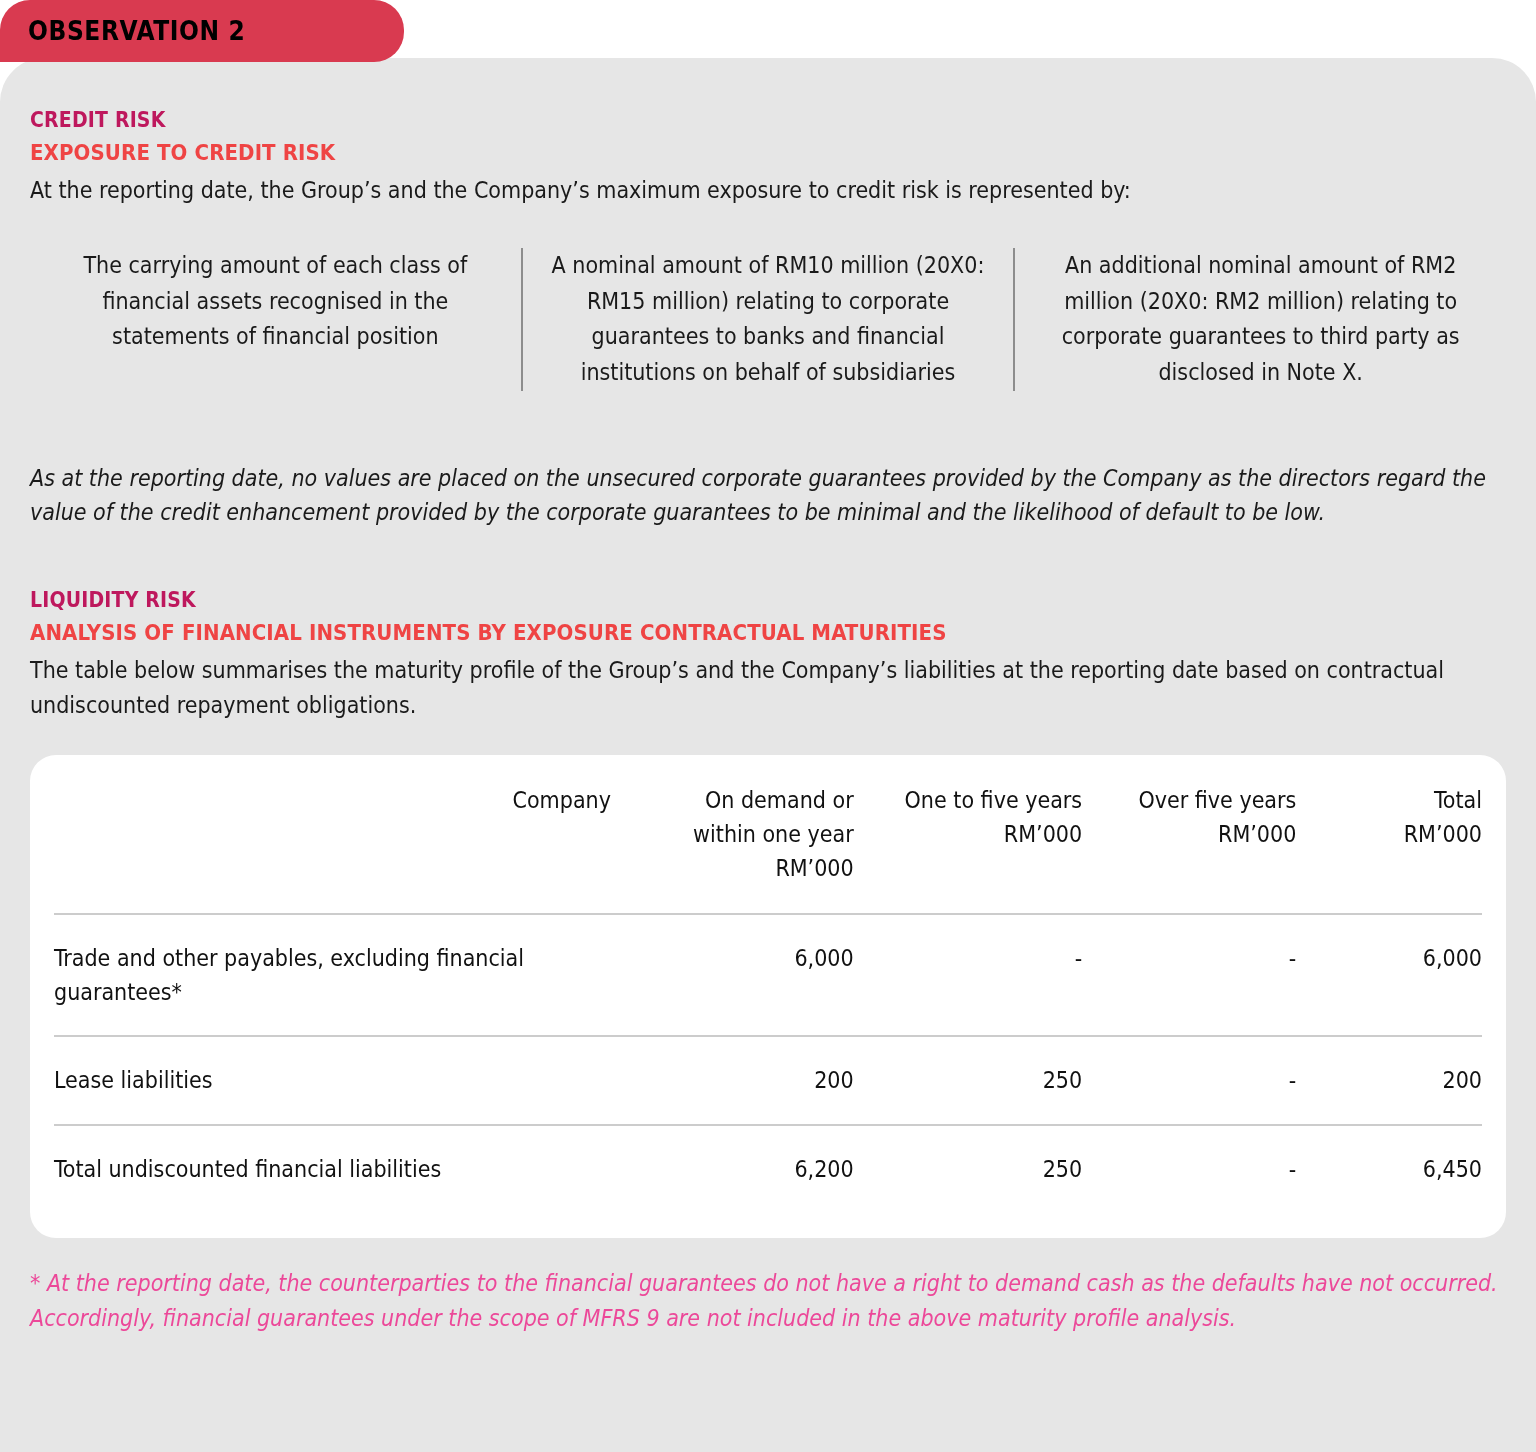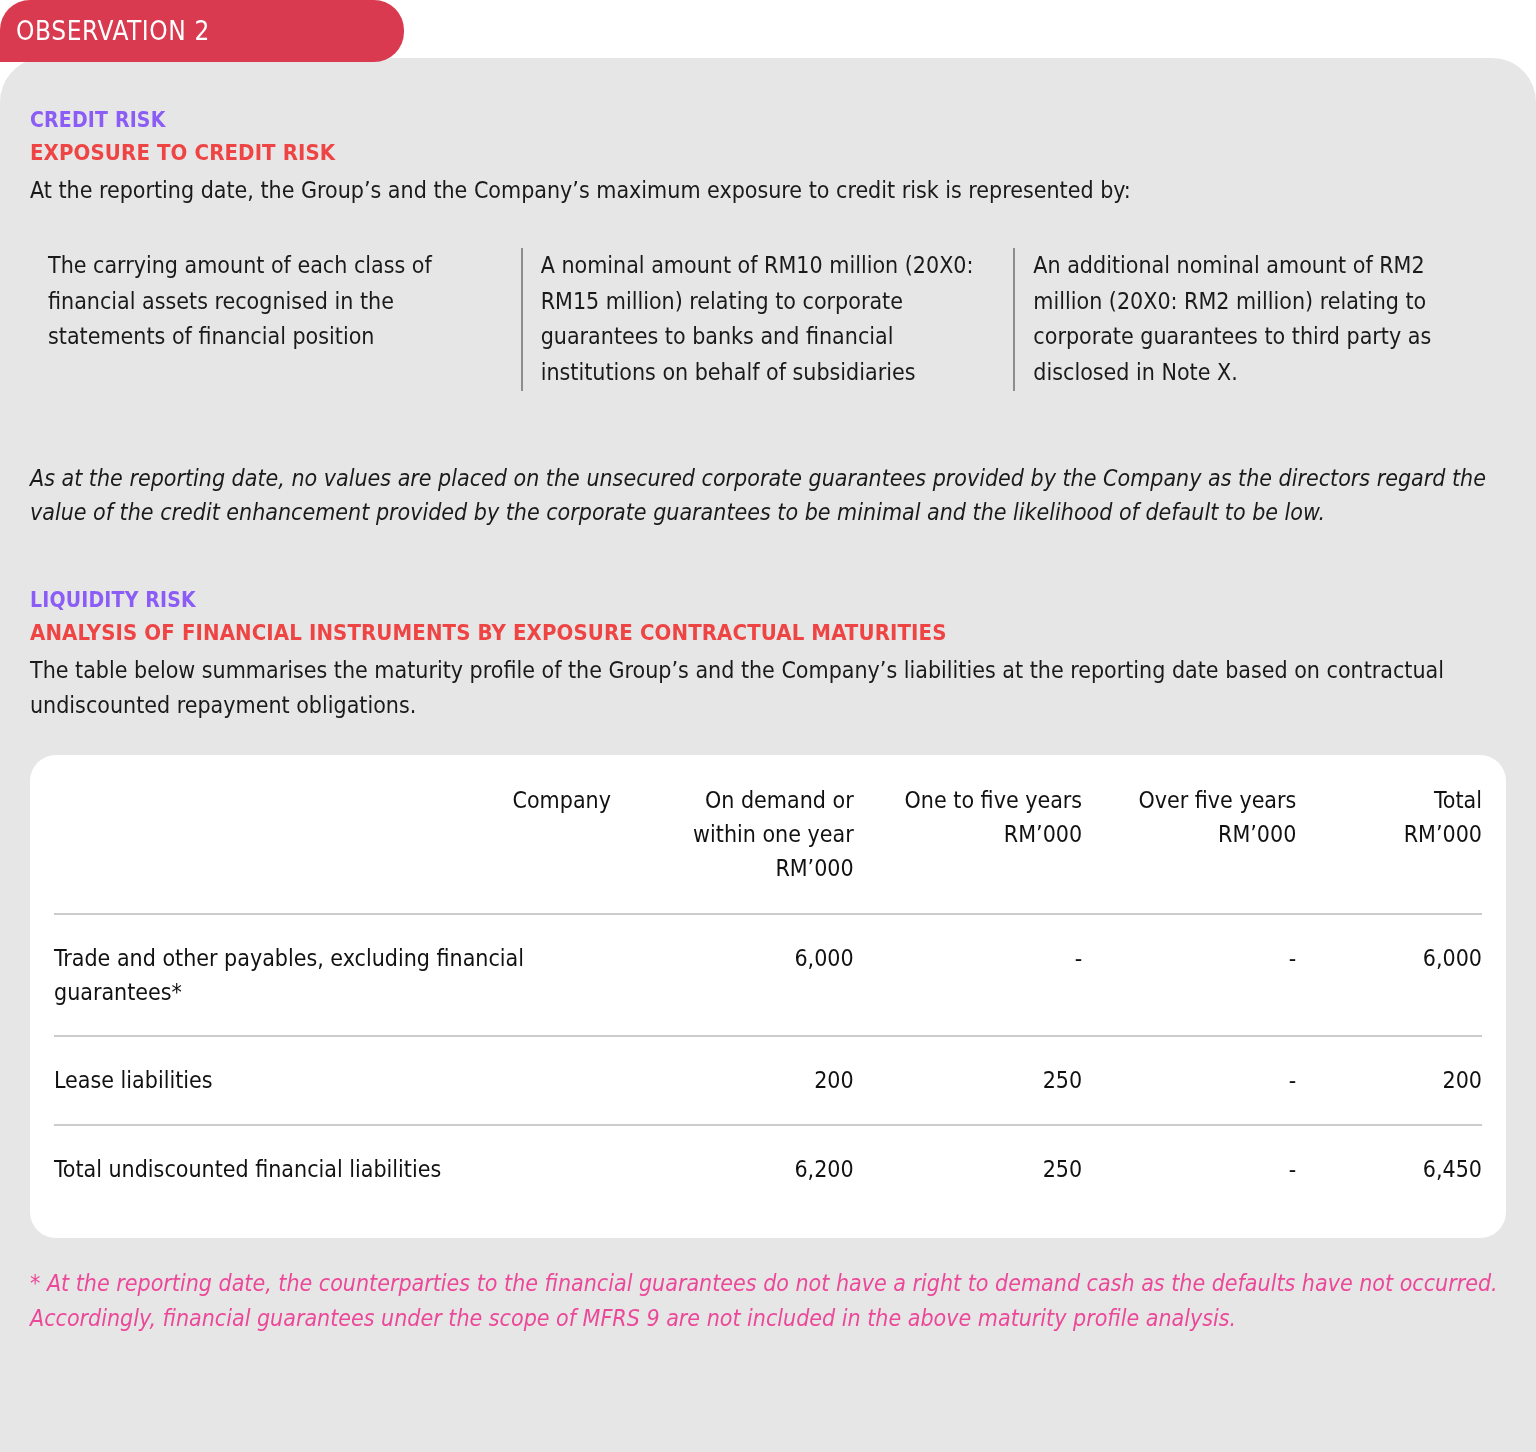--- a/index.html
+++ b/index.html
@@ -43,40 +43,40 @@
     height: 62px;
     background: #d93a50;
     border-top-right-radius: 30px;
     border-bottom-right-radius: 30px;
     border-top-left-radius: 30px;
     display: flex;
     align-items: center;
     z-index: 5;
   }
   .obs-tab-label {
-    color: #ffffff;
+    color: #000000;
     font-size: 26px;
-    font-weight: normal;
+    font-weight: bold;
     letter-spacing: 0.6px;
-    padding-left: 16px;
+    padding-left: 28px;
     font-family: "DejaVu Sans Condensed", "Liberation Sans Narrow", "Liberation Sans", sans-serif;
   }
 
   
   .content {
     position: absolute;
     left: 0;
     top: 58px;
     width: 1536px;
     padding: 0 30px;
     box-sizing: border-box;
   }
 
   .eyebrow {
-    color: #8b5cf6;
+    color: #be185d;
     font-size: 21px;
     font-weight: bold;
     letter-spacing: 0.2px;
     margin: 0;
     padding-top: 50px;
     font-family: "DejaVu Sans Condensed", "Liberation Sans Narrow", "Liberation Sans", sans-serif;
   }
   .eyebrow.second {
     padding-top: 0;
   }
@@ -99,21 +99,21 @@
   }
 
   
   .cols {
     display: flex;
     margin-top: 40px;
     margin-bottom: 8px;
   }
   .col {
     flex: 1 1 0;
-    text-align: left;
+    text-align: center;
     font-size: 23px;
     line-height: 1.55;
     color: #1a1a1a;
     padding: 0 18px;
     box-sizing: border-box;
     font-family: "DejaVu Sans Condensed", "Liberation Sans Narrow", "Liberation Sans", sans-serif;
   }
   .col + .col {
     border-left: 2px solid #8d8d8d;
   }

